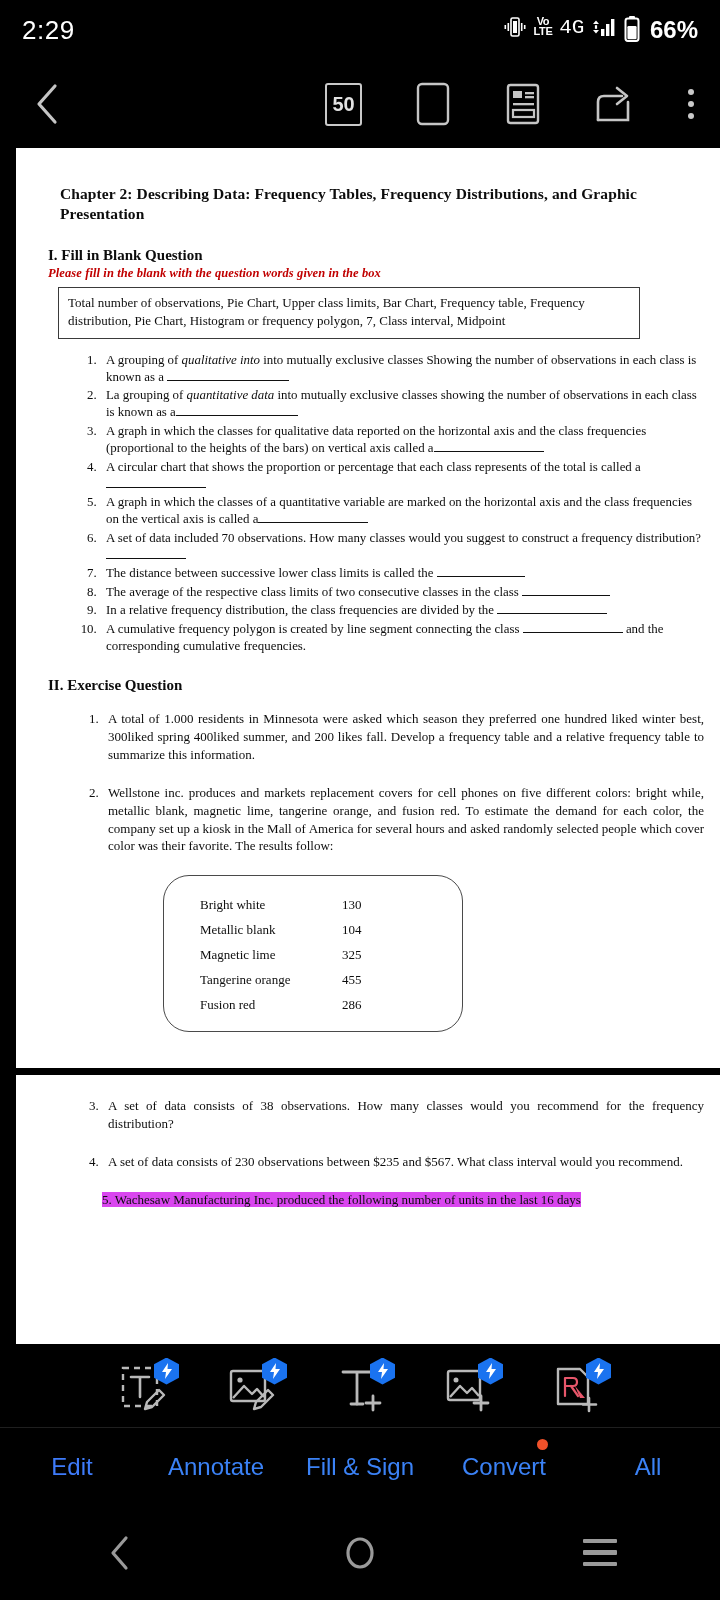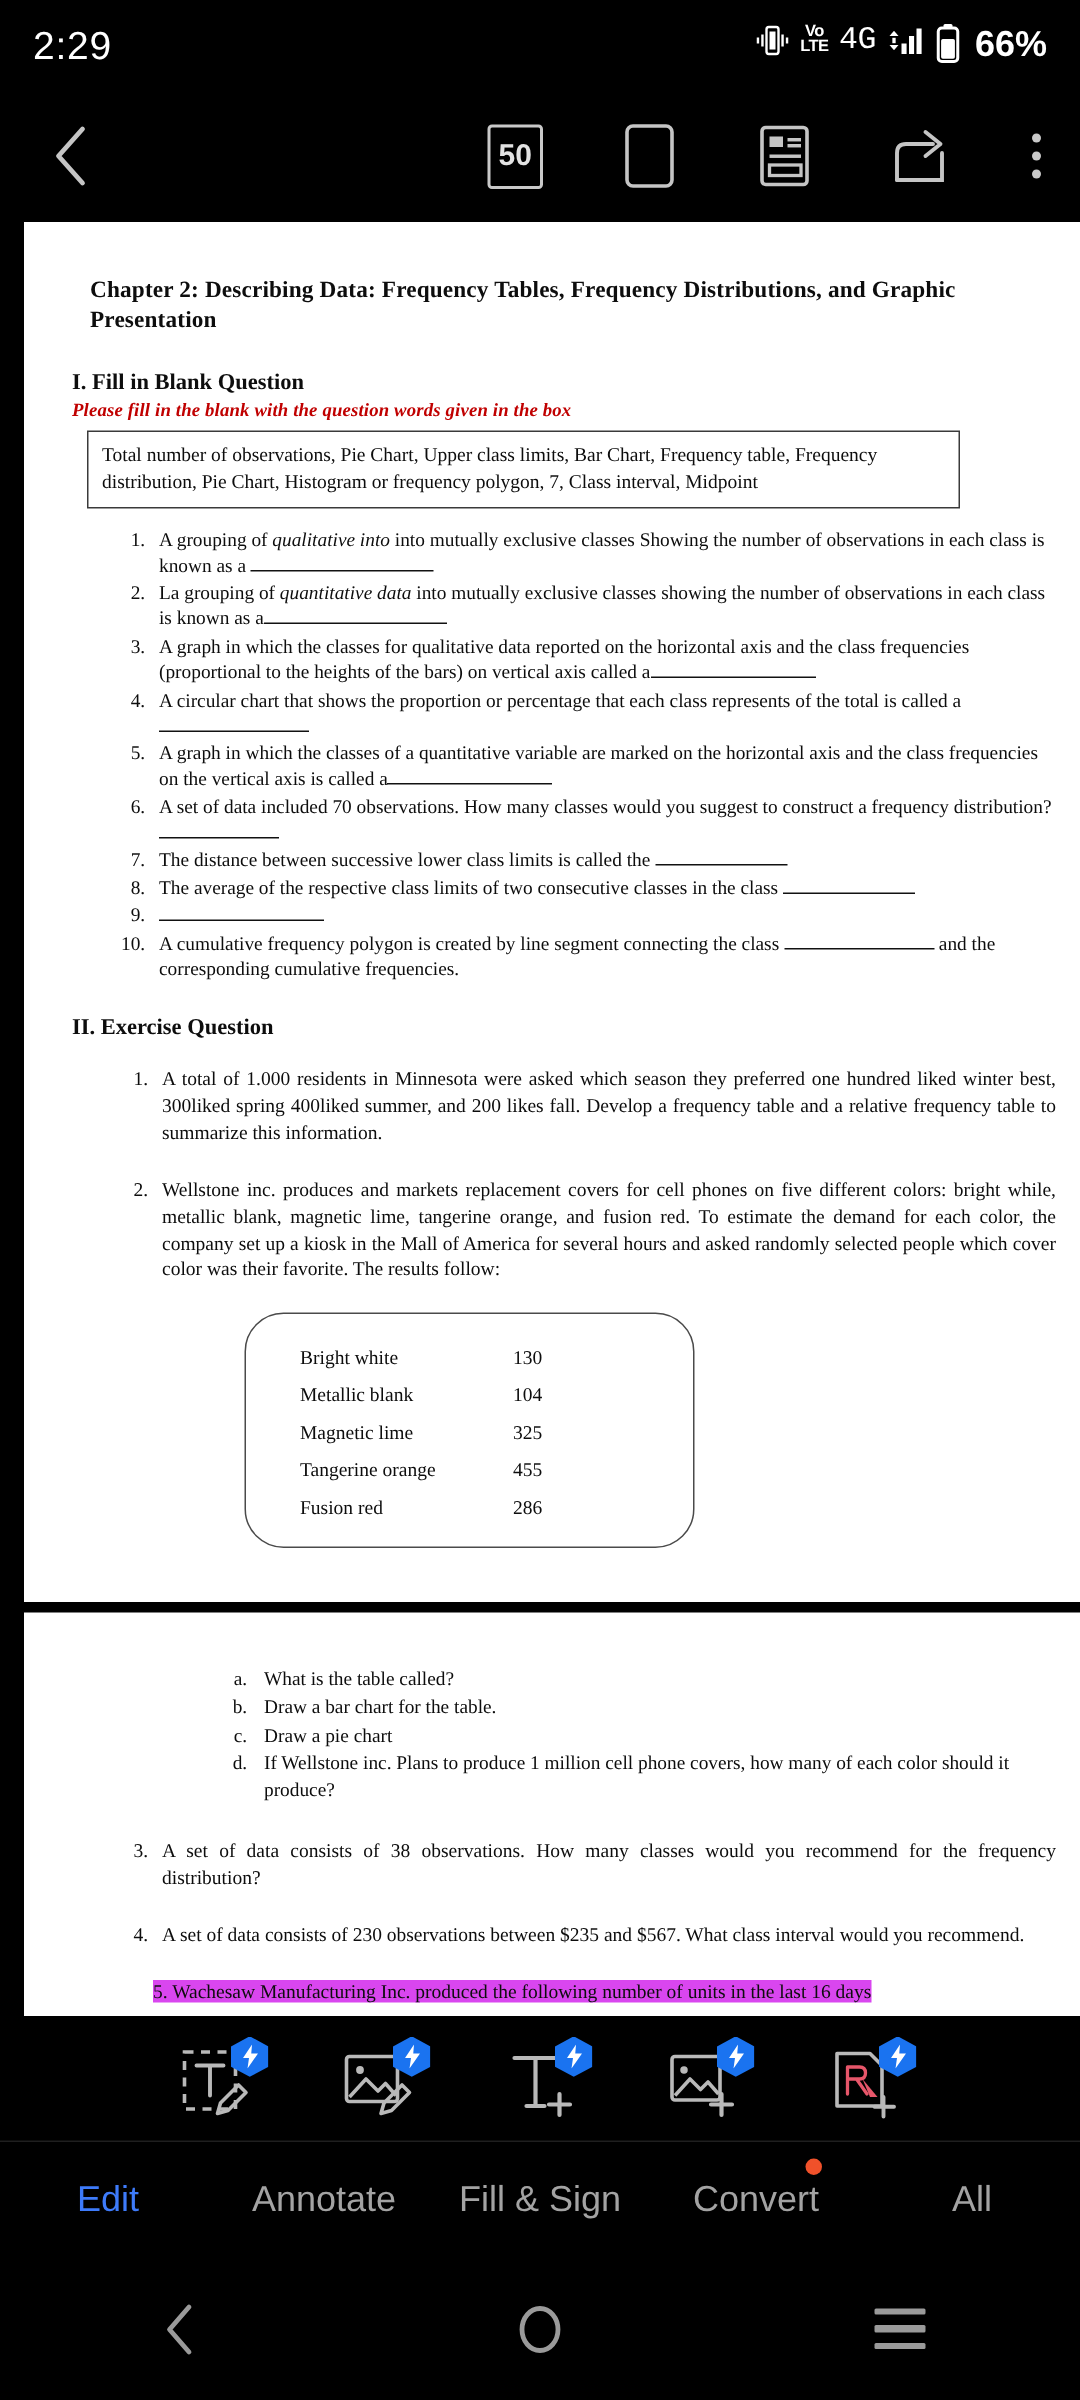--- a/index.html
+++ b/index.html
@@ -124,21 +124,21 @@
   .bolt svg { display: block; }
 
   
   .tabbar {
     position: absolute; top: 1427px; left: 0; width: 720px; height: 78px;
     background: #000; border-top: 1px solid #1f1f1f;
     display: flex; align-items: center;
   }
   .tab {
     flex: 1 1 0; text-align: center; position: relative;
-    color: #a3a3a3; font-size: 24px; font-family: "Liberation Sans", sans-serif;
+    color: #3b82f6; font-size: 24px; font-family: "Liberation Sans", sans-serif;
   }
   .tab.active { color: #3e7bfa; }
   .tab .dot {
     position: absolute; width: 11px; height: 11px; border-radius: 50%;
     background: #f0512a; top: -14px; right: 28px;
   }
 
   
   .navbar {
     position: absolute; top: 1505px; left: 0; width: 720px; height: 95px;
@@ -277,21 +277,21 @@
         <li>
           <span>A set of data included 70 observations. How many classes would you suggest to construct a frequency distribution? </span><span class="blank b80"></span>
         </li>
         <li>
           <span>The distance between successive lower class limits is called the </span><span class="blank b88"></span>
         </li>
         <li>
           <span>The average of the respective class limits of two consecutive classes in the class </span><span class="blank b88"></span>
         </li>
         <li>
-          <span class="blank b110"></span>
+          <span>In a relative frequency distribution, the class frequencies are divided by the </span><span class="blank b110"></span>
         </li>
         <li>
           <span>A cumulative frequency polygon is created by line segment connecting the class </span><span class="blank b100"></span><span> and the corresponding cumulative frequencies.</span>
         </li>
       </ol>
 
       <h2 class="sec sec-ii">II. Exercise Question</h2>
 
       <ol class="exlist">
         <li>A total of 1.000 residents in Minnesota were asked which season they preferred one hundred liked winter best, 300liked spring 400liked summer, and 200 likes fall. Develop a frequency table and a relative frequency table to summarize this information.</li>
@@ -318,26 +318,20 @@
         <div class="datarow">
           <span class="lbl">Fusion red</span>
           <span class="val">286</span>
         </div>
       </div>
     </div>
 
     <div class="pagebreak"></div>
 
     <div class="page page2">
-      <ol class="sublist">
-        <li>What is the table called?</li>
-        <li>Draw a bar chart for the table.</li>
-        <li>Draw a pie chart</li>
-        <li>If Wellstone inc. Plans to produce 1 million cell phone covers, how many of each color should it produce?</li>
-      </ol>
 
       <ol class="cont" start="3">
         <li>A set of data consists of 38 observations. How many classes would you recommend for the frequency distribution?</li>
         <li>A set of data consists of 230 observations between $235 and $567. What class interval would you recommend.</li>
       </ol>
 
       <div class="hl-line">
         <span class="hl">5.   Wachesaw Manufacturing Inc. produced the following number of units in the last 16 days</span>
       </div>
     </div>

